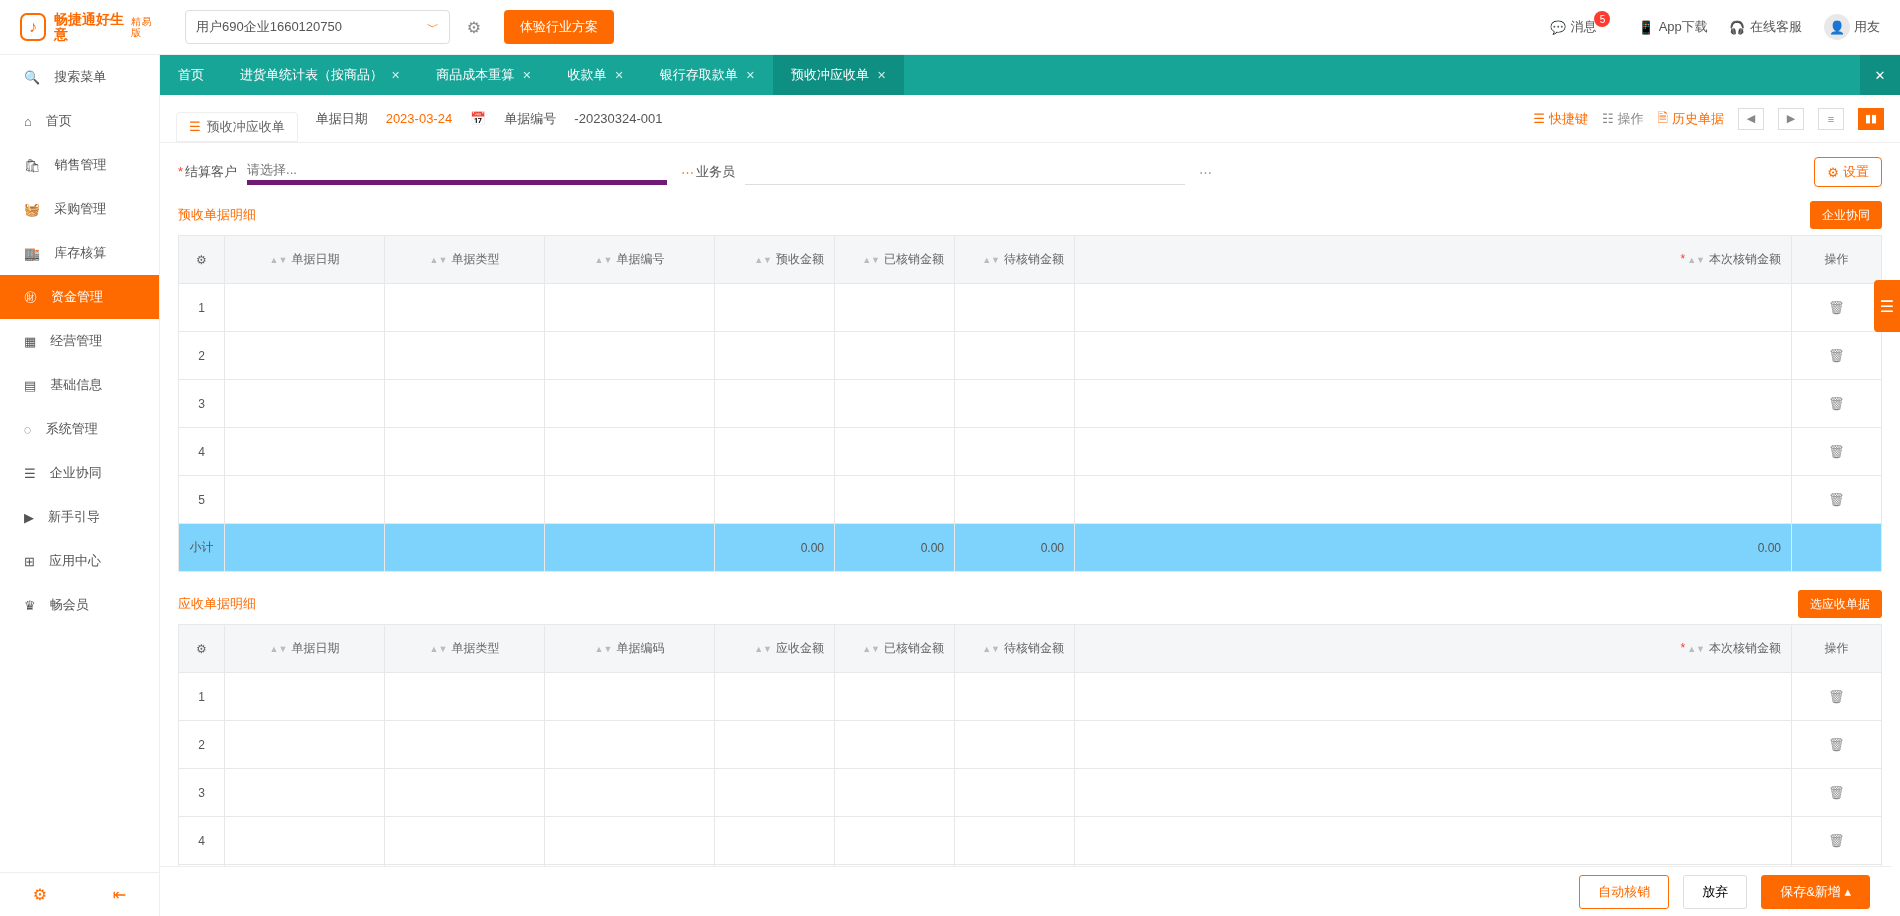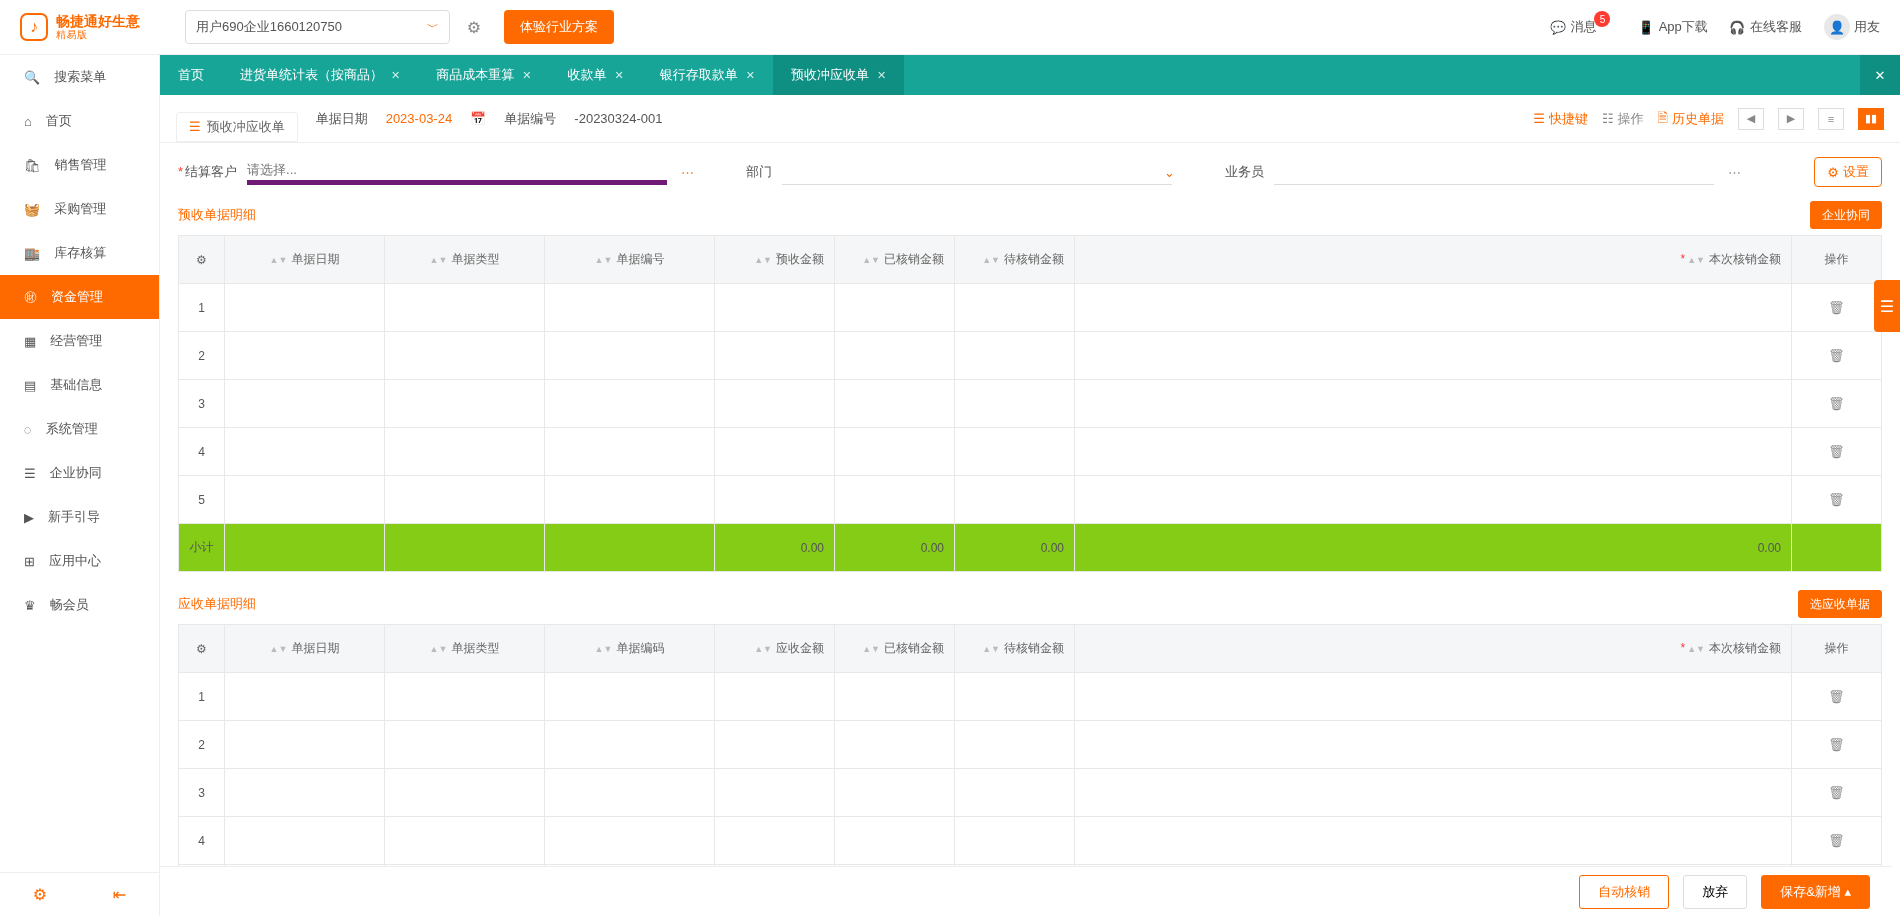--- a/index.html
+++ b/index.html
@@ -1,20 +1,20 @@
 <!DOCTYPE html>
 <html><head>
 <meta charset="utf-8">
 <style>
 * { margin:0; padding:0; box-sizing:border-box; font-family:"Microsoft YaHei","PingFang SC",Arial,sans-serif; }
 body { background:#f5f5f5; overflow:hidden; width:1900px; height:916px; position:relative; }
 .top-header { height:55px; background:#fff; display:flex; align-items:center; padding:0 20px; border-bottom:1px solid #eee; position:relative;}
 .logo-area { display:flex; align-items:center; gap:8px; width:140px;}
 .logo-icon { width:28px; height:28px; border:2.5px solid #ff6a00; border-radius:7px; display:flex; align-items:center; justify-content:center; color:#ff6a00; font-weight:bold; }
-.logo-text { display:flex; flex-direction:column; line-height:1.1;}
+.logo-text { display:flex; flex-direction:row; line-height:1.1;align-items:center;}
 .logo-text .t1 { font-size:14px; color:#ff6a00; font-weight:bold;}
 .logo-text .t2 { font-size:10px; color:#ff6a00; letter-spacing:.5px;}
 .tenant-select { margin-left:25px; display:flex; align-items:center; height:34px; border:1px solid #ddd; border-radius:4px; padding:0 10px; width:265px; justify-content:space-between; font-size:13px; color:#555;}
 .tenant-select .caret { color:#ff6a00; font-size:12px;}
 .gear-btn { margin-left:12px; color:#888; width:24px; text-align:center; cursor:pointer;}
 .trial-btn { margin-left:18px; background:#ff6a00; color:#fff; border:none; height:34px; padding:0 16px; border-radius:4px; font-size:13px; cursor:pointer;}
 .top-right { position:absolute; right:20px; display:flex; align-items:center; gap:22px; font-size:13px; color:#555;}
 .top-right .item { display:flex; align-items:center; gap:4px; cursor:pointer; }
 .top-right .badge { background:#ff3b30; color:#fff; font-size:10px; border-radius:50%; width:16px; height:16px; display:flex; align-items:center; justify-content:center; position:relative; top:-8px; left:-6px;}
 .avatar { width:26px; height:26px; background:#e8e8e8; border-radius:50%; display:flex; align-items:center; justify-content:center; color:#aaa;}
@@ -29,42 +29,42 @@
 .tab .close { font-size:11px; opacity:.8;}
 .tab-close-all { margin-left:auto; width:40px; display:flex; align-items:center; justify-content:center; background:#0f8f82; cursor:pointer;}
 .sub-bar { height:48px; background:#fff; border-bottom:1px solid #eee; display:flex; align-items:center; padding:0 16px; font-size:13px; color:#555; gap:18px;}
 .sub-tab { height:30px; border:1px solid #eee; border-radius:4px 4px 0 0; display:flex; align-items:center; padding:0 12px; gap:6px; margin-top:16px; color:#666;}
 .sub-tab .ic { color:#ff6a00;}
 .sub-right { margin-left:auto; display:flex; align-items:center; gap:14px;}
 .sub-right .lnk { color:#ff6a00; display:flex; align-items:center; gap:4px; cursor:pointer;}
 .sub-right .lnk.gray{color:#888;}
 .sub-right .nav-sq { width:26px; height:22px; border:1px solid #ddd; display:flex; align-items:center; justify-content:center; font-size:11px; color:#888; cursor:pointer;}
 .sub-right .nav-sq.on { background:#ff6a00; color:#fff; border-color:#ff6a00;}
-.form-row { padding:14px 18px; background:#fff; display:flex; align-items:center; gap:50px; font-size:13px; color:#555;}
+.form-row { padding:14px 18px; background:#fff; display:flex; align-items:center; font-size:13px; color:#555;}
 .fld { display:flex; align-items:center; gap:10px;}
 .fld .lbl .star { color:#ff3b30; margin-right:2px;}
 .fld input { border:none; border-bottom:5px solid #701a75; outline:none; height:26px; width:420px; font-size:13px; color:#333;}
 .fld .more { color:#ff6a00; letter-spacing:2px; cursor:pointer; margin-left:4px;}
 .fld.dept input{width:390px;border-bottom:1px solid #ddd;}
 .fld.dept .caret{color:#ff6a00;margin-left:-18px;}
 .fld.biz input{width:440px;border-bottom:1px solid #ddd;}
 .settings-btn { margin-left:auto; border:1px solid #ff6a00; color:#ff6a00; background:#fff; height:30px; padding:0 12px; border-radius:4px; font-size:13px; cursor:pointer; display:flex; align-items:center; gap:4px;}
 .content { flex:1; overflow:auto; background:#fff; padding:0 18px 12px 18px;}
 .section-head { display:flex; align-items:center; margin-top:0; margin-bottom:6px;}
 .section-title { color:#ff6a00; font-size:13px;}
 .select-btn { margin-left:auto; background:#ff6a00; color:#fff; border:none; height:28px; padding:0 12px; border-radius:3px; font-size:12px; cursor:pointer;}
 table { border-collapse:collapse; width:100%; font-size:12px; color:#555;}
 th,td { border:1px solid #e8e8e8; height:48px; padding:0 10px;}
 th { background:#f5f6f7; font-weight:normal; color:#666; position:relative;}
 th .sort { color:#bbb; font-size:9px; display:inline-flex; flex-direction:column; line-height:6px; margin-right:4px; vertical-align:middle;}
 th.req::before{content:"*";color:#ff3b30;margin-right:2px;}
 .col-idx { width:46px; text-align:center;}
 .col-act { width:90px; text-align:center;}
 .num { text-align:right;}
-tr.subtotal td { background:#84cc16;}
+tr.subtotal td { background:#7dd3fc;}
 .trash { color:#888; cursor:pointer; font-size:13px;}
 .footer-bar { position:absolute; right:8px; bottom:0; left:160px; height:50px; background:#fff; border-top:1px solid #eee; display:flex; align-items:center; justify-content:flex-end; gap:14px; padding-right:22px;}
 .btn { height:34px; padding:0 18px; border-radius:3px; border:1px solid #ddd; background:#fff; font-size:13px; cursor:pointer;}
 .btn.orange-outline { border-color:#ff6a00; color:#ff6a00;}
 .btn.orange { background:#ff6a00; border-color:#ff6a00; color:#fff;}
 .side-handle { position:absolute; right:0; top:280px; width:26px; height:52px; background:#ff6a00; border-radius:4px 0 0 4px; display:flex; align-items:center; justify-content:center; color:#fff; cursor:pointer;}
 .ic { font-style:normal; }
 </style>
 </head>
 <body>
@@ -210,25 +210,20 @@
       <span class="nav-sq">≡</span>
       <span class="nav-sq on">▮▮</span>
     </div>
   </div>
 
   <div class="form-row">
     <div class="fld">
       <span class="lbl"><span class="star">*</span><span>结算客户</span></span>
       <input type="text" placeholder="请选择..." style="">
       <span class="more">⋯</span>
-    </div>
-    <div class="fld dept">
-      <span class="lbl">部门</span>
-      <input type="text" style="">
-      <span class="caret">⌄</span>
     </div>
     <div class="fld biz">
       <span class="lbl">业务员</span>
       <input type="text" style="">
       <span class="more" style="color:#888">⋯</span>
     </div>
     <button class="settings-btn">⚙ <span>设置</span></button>
   </div>
 
   <div class="content">

